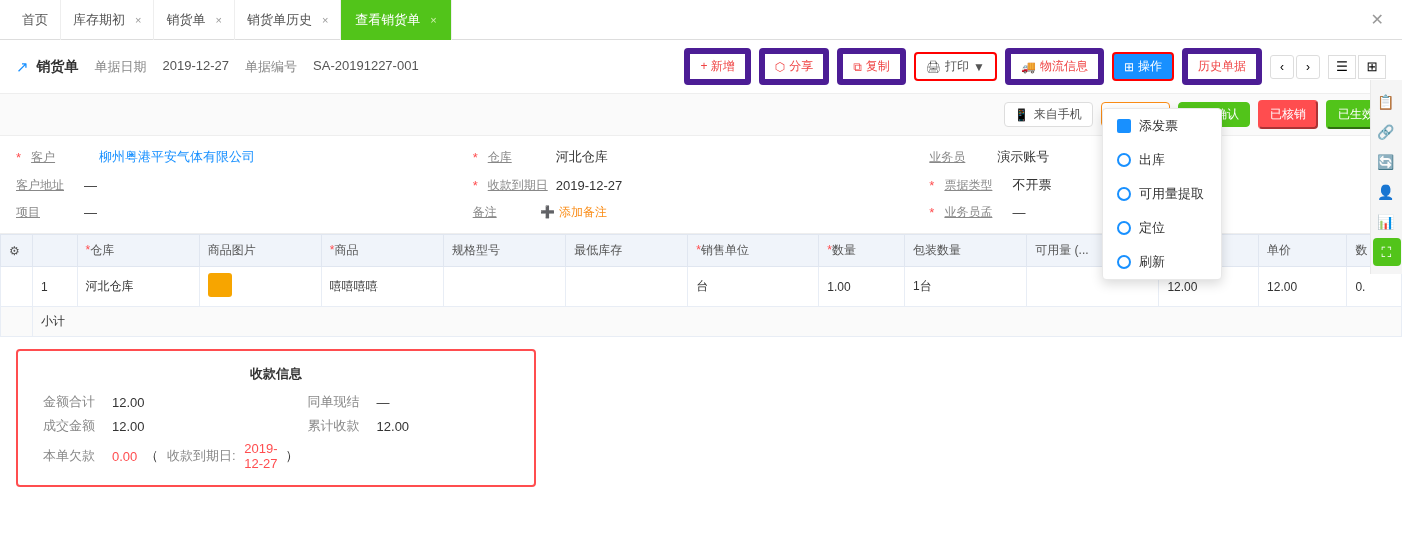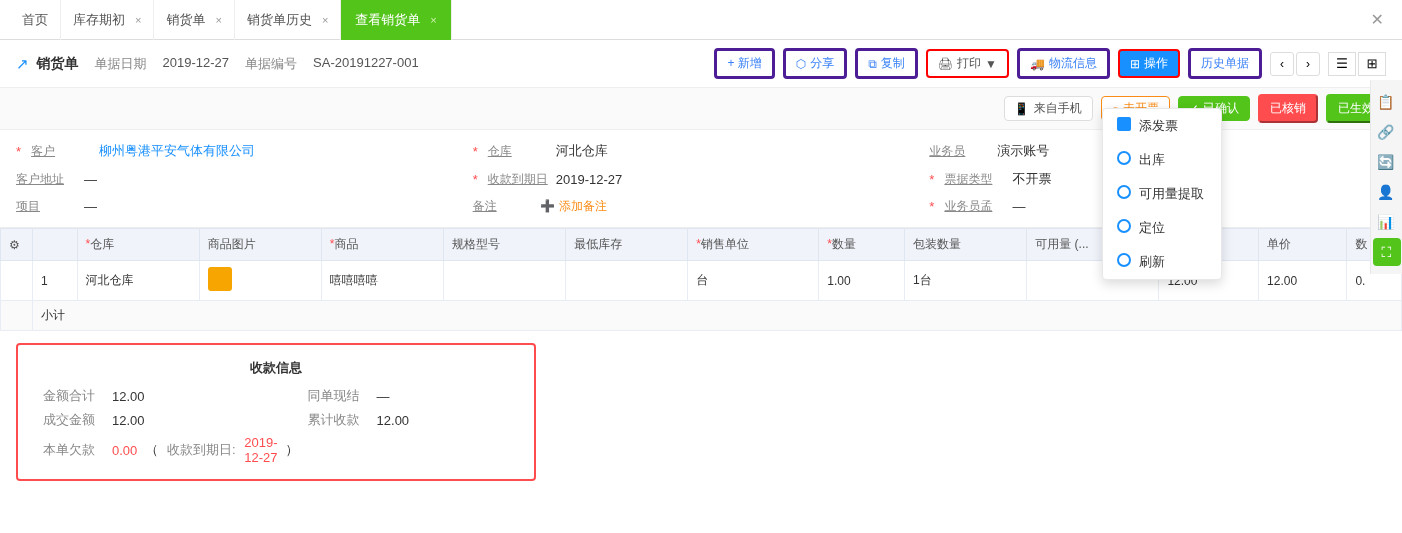--- a/index.html
+++ b/index.html
@@ -46,22 +46,22 @@
     .doc-title { font-weight: bold; font-size: 14px; }
     .doc-meta { display: flex; gap: 16px; color: #555; }
     .doc-meta span { font-size: 13px; }
     .doc-meta .label { color: #888; }
 
     .doc-actions {
       margin-left: auto; display: flex; align-items: center; gap: 8px;
     }
     .btn-action {
       display: flex; align-items: center; gap: 4px; padding: 4px 10px;
-      border: 3px solid #4c1d95; border-radius: 4px; background: #fff;
-      cursor: pointer; font-size: 12px; color: #3b82f6;
+      border: 6px solid #4c1d95; border-radius: 4px; background: #fff;
+      cursor: pointer; font-size: 12px; color: #ef4444;
     }
     .btn-print { background: #fff; color: #555; }
     .btn-operation { background: #1890ff; color: #fff; border-color: #1890ff; }
     .btn-sold { background: #ff4d4f; color: #fff; border-color: #ff4d4f; border-radius: 4px; padding: 4px 10px; font-size: 12px; cursor: pointer; }
     .btn-effective { background: #52c41a; color: #fff; border-color: #52c41a; border-radius: 4px; padding: 4px 10px; font-size: 12px; cursor: pointer; }
     .nav-arrows { display: flex; gap: 2px; }
     .nav-arrow { width: 24px; height: 24px; border: 1px solid #ddd; border-radius: 3px; background: #fff; cursor: pointer; display: flex; align-items: center; justify-content: center; font-size: 12px; }
     .view-toggle { display: flex; gap: 2px; }
     .view-btn { width: 28px; height: 24px; border: 1px solid #ddd; background: #fff; cursor: pointer; display: flex; align-items: center; justify-content: center; }
 
@@ -107,21 +107,21 @@
     .required-star { color: #ff4d4f; }
     .product-img { width: 24px; height: 24px; background: #f7a500; display: inline-block; border-radius: 3px; }
 
     
     .dropdown-overlay {
       position: absolute; top: 68px; right: 180px; z-index: 1000;
       background: #fff; border: 1px solid #e8e8e8; border-radius: 4px;
       box-shadow: 0 4px 12px rgba(0,0,0,0.15); min-width: 120px;
     }
     .dropdown-item {
-      display: flex; gap: 8px;
+      display: flex; align-items: center; gap: 8px;
       padding: 8px 14px; cursor: pointer; font-size: 13px; color: #333;
     }
     .dropdown-icon-square { width: 14px; height: 14px; background: #1890ff; border-radius: 2px; display: inline-block; flex-shrink: 0; }
     .dropdown-icon-circle { width: 14px; height: 14px; border-radius: 50%; border: 2px solid #1890ff; display: inline-block; flex-shrink: 0; }
     .dropdown-icon-circle-gray { width: 14px; height: 14px; border-radius: 50%; border: 2px solid #1890ff; display: inline-block; flex-shrink: 0; }
 
     
     .payment-box {
       border: 2px solid #ff4d4f; border-radius: 4px; margin: 12px 16px;
       padding: 14px 16px; background: #fff; max-width: 520px; text-align: center;

